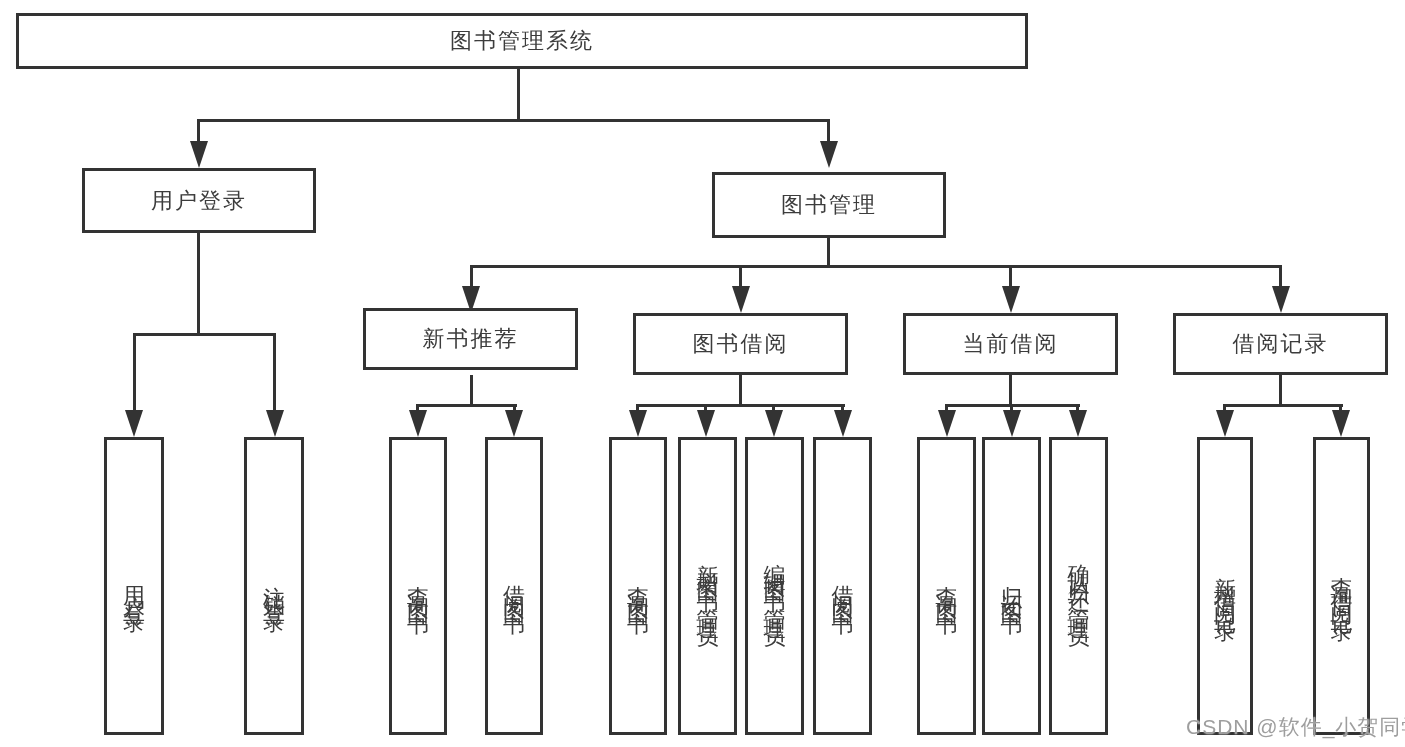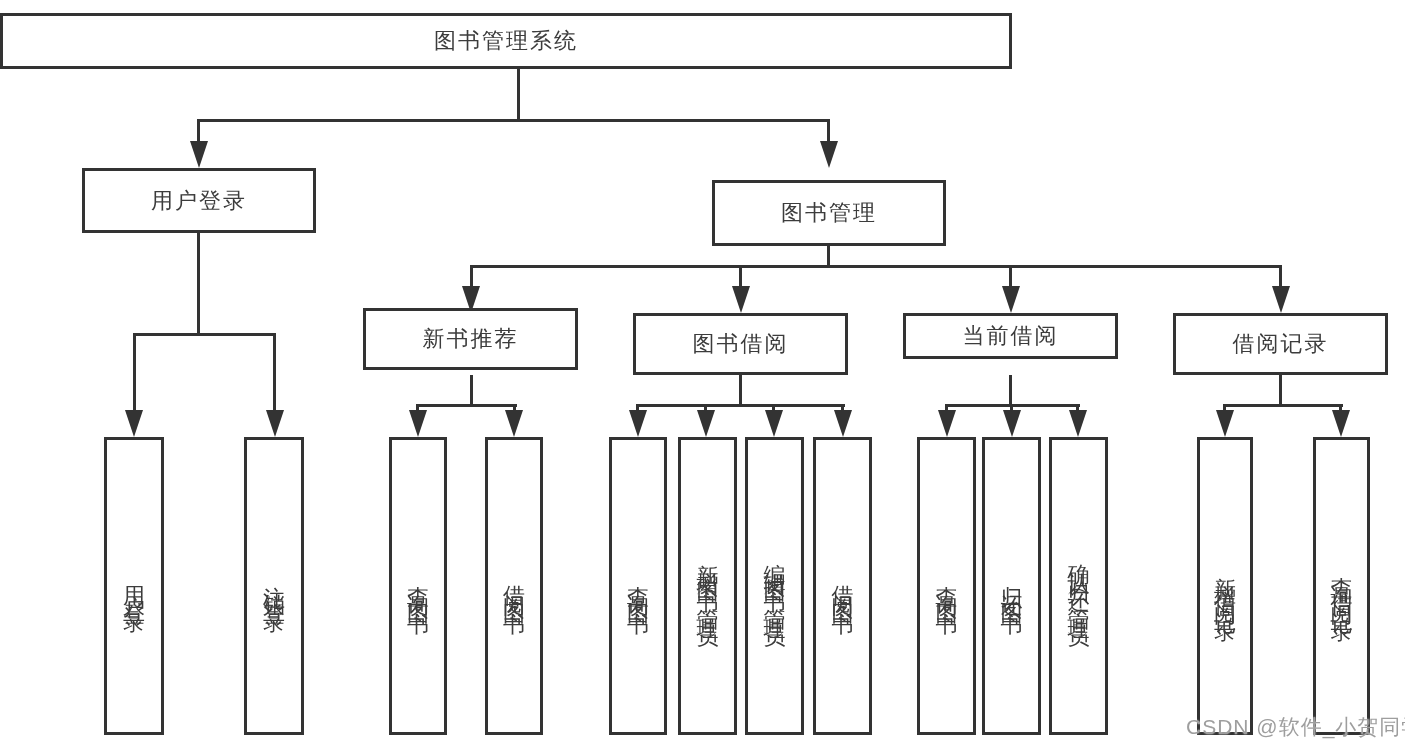--- a/index.html
+++ b/index.html
@@ -112,36 +112,36 @@
     <div class="arrow" style="left: 505px; top: 410px;"></div>
     <div class="arrow" style="left: 629px; top: 410px;"></div>
     <div class="arrow" style="left: 697px; top: 410px;"></div>
     <div class="arrow" style="left: 765px; top: 410px;"></div>
     <div class="arrow" style="left: 834px; top: 410px;"></div>
     <div class="arrow" style="left: 938px; top: 410px;"></div>
     <div class="arrow" style="left: 1003px; top: 410px;"></div>
     <div class="arrow" style="left: 1069px; top: 410px;"></div>
     <div class="arrow" style="left: 1216px; top: 410px;"></div>
     <div class="arrow" style="left: 1332px; top: 410px;"></div>
-    <div class="node" style="left: 0; top: 13px; width: 1012px; height: 56px;">
+    <div class="node" style="left: 16px; top: 13px; width: 1012px; height: 56px;">
       <span class="label">图书管理系统</span>
     </div>
     <div class="node" style="left: 82px; top: 168px; width: 234px; height: 65px;">
       <span class="label">用户登录</span>
     </div>
-    <div class="node" style="left: 712px; top: 180px; width: 234px; height: 66px;">
+    <div class="node" style="left: 712px; top: 172px; width: 234px; height: 66px;">
       <span class="label">图书管理</span>
     </div>
     <div class="node" style="left: 363px; top: 308px; width: 215px; height: 62px;">
       <span class="label">新书推荐</span>
     </div>
     <div class="node" style="left: 633px; top: 313px; width: 215px; height: 62px;">
       <span class="label">图书借阅</span>
     </div>
-    <div class="node" style="left: 903px; top: 313px; width: 215px; height: 46px;">
+    <div class="node" style="left: 903px; top: 313px; width: 215px; height: 62px;">
       <span class="label">当前借阅</span>
     </div>
     <div class="node" style="left: 1173px; top: 313px; width: 215px; height: 62px;">
       <span class="label">借阅记录</span>
     </div>
     <div class="node vertical" style="left: 104px; top: 437px; width: 60px; height: 298px;">
       <span class="label">用户登录</span>
     </div>
     <div class="node vertical" style="left: 244px; top: 437px; width: 60px; height: 298px;">
       <span class="label">注销登录</span>

